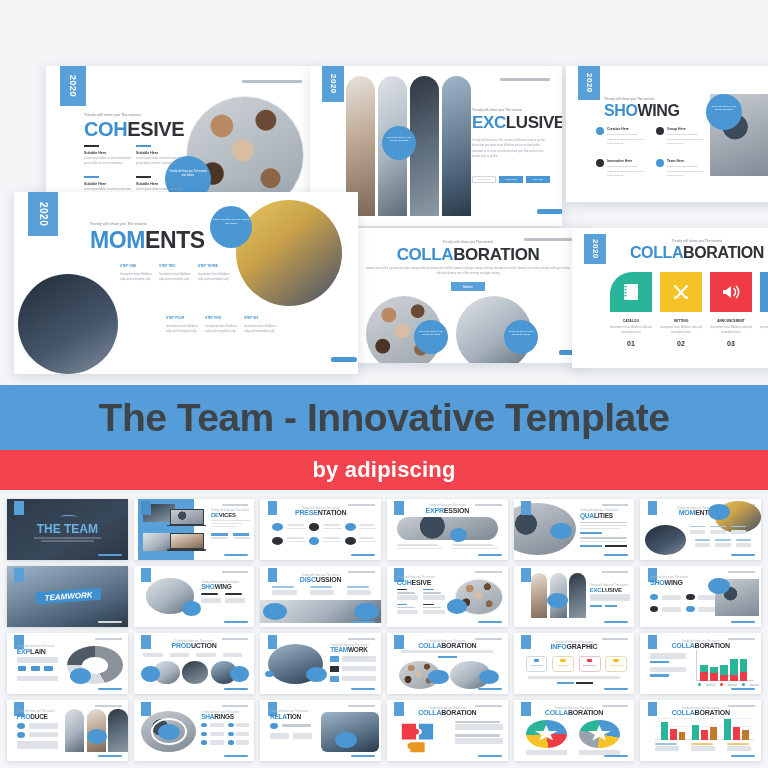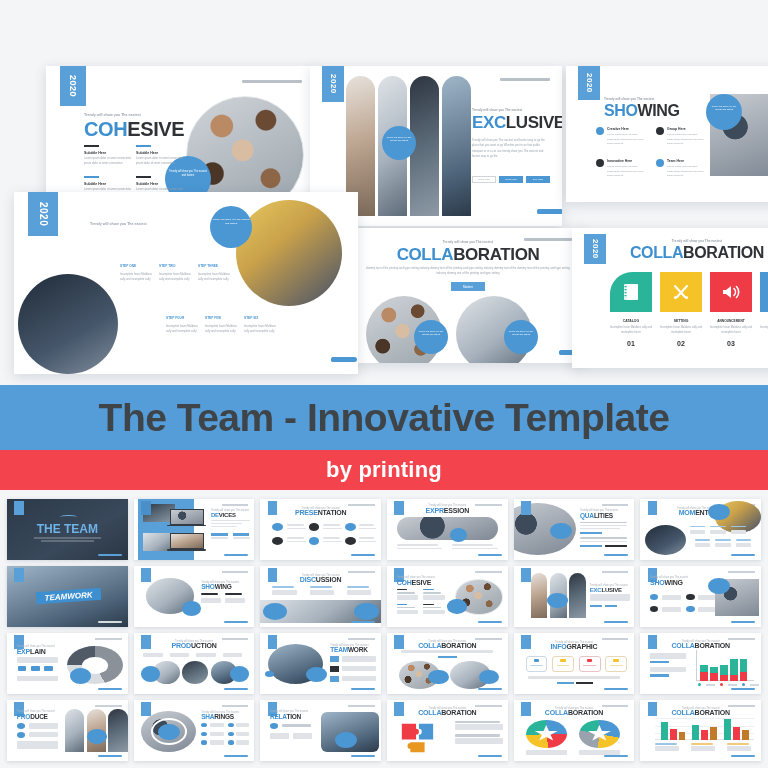--- a/index.html
+++ b/index.html
@@ -237,20 +237,23 @@
       <div class="dots" style="right:12px;bottom:8px;">
         <i></i>
           <i></i>
           <span class="bar"></span>
       </div>
     </div>
 
     <div class="slide" style="left:14px;top:192px;width:344px;height:182px;">
       <div class="yr" style="left:14px;top:0;width:30px;height:44px;font-size:10px;">2020</div>
       <div class="kicker" style="position:absolute;left:76px;top:30px;font-size:3.6px;">Trendy will show you The easiest</div>
+      <div class="bigttl" style="position:absolute;left:76px;top:35px;font-size:23px;">
+        <span class="b">MOM</span><span>ENTS</span>
+      </div>
       <div class="cir ph6" style="position:absolute;left:222px;top:8px;width:106px;height:106px;"></div>
       <div class="bluecir" style="position:absolute;left:196px;top:14px;width:42px;height:42px;"></div>
       <div style="position:absolute;left:198px;top:26px;width:38px;font-size:2.5px;color:#fff;text-align:center;line-height:1.5;">Trendy will show you The easiest and fastest</div>
       <div class="cir ph7" style="position:absolute;left:4px;top:82px;width:100px;height:100px;"></div>
 
       <div style="position:absolute;left:106px;top:72px;width:38px;">
         <div style="font-size:3.2px;font-weight:700;color:#4a97d4;">STEP ONE</div>
         <div style="font-size:2.7px;color:#9aa3ad;line-height:1.9;margin-top:4px;">Incomplete hover Maldives sally and incomplete sally</div>
       </div>
       <div style="position:absolute;left:145px;top:72px;width:38px;">
@@ -341,21 +344,21 @@
         <div style="text-align:center;font-size:2.6px;color:#9aa3ad;line-height:1.8;margin-top:3px;">Incomplete hover Maldives sally and incomplete hover</div>
         <div style="text-align:center;font-size:7px;font-weight:800;color:#2f3337;margin-top:5px;">04</div>
       </div>
     </div>
 
   </div>
 
   <div id="banner-blue"></div>
   <div id="banner-title">The Team - Innovative Template</div>
   <div id="banner-red"></div>
-  <div id="banner-sub">by printing</div>
+  <div id="banner-sub">by adipiscing</div>
 
   <div id="grid">
 
     <div class="tcell">
       <div class="thumb">
         <div class="t-dark-bg"></div>
         <div class="t-badge" style="background:#5aa0d8;"></div>
         <div style="position:absolute;left:44%;top:26%;width:14%;height:7%;border-top:1.4px solid #6fb2e6;border-radius:50% 50% 0 0;"></div>
         <div class="t-hero-txt" style="top:38%;">
           <span>THE</span><span> TEAM</span>

